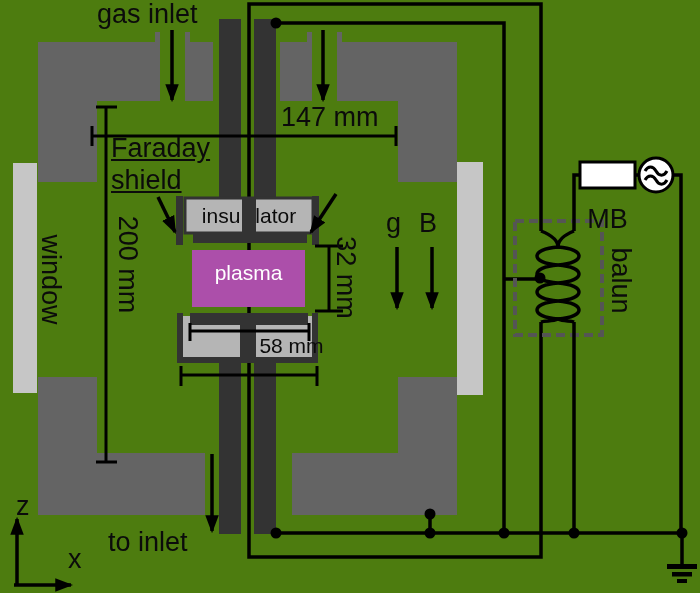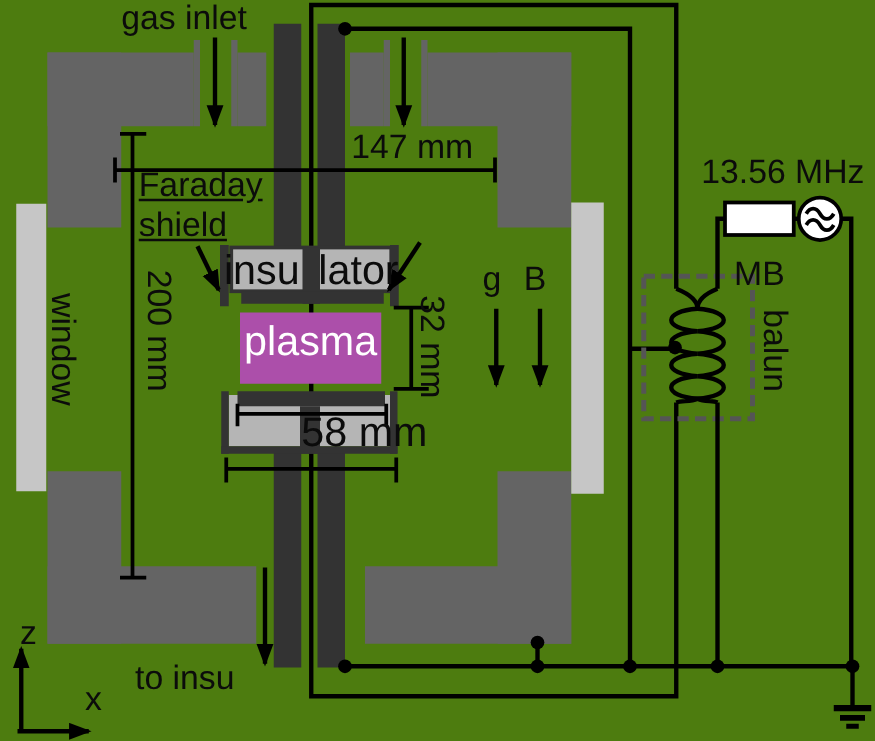--- a/index.html
+++ b/index.html
@@ -11,21 +11,21 @@
     --balun-box-dashed:#555555;
     --wire:#000000;
   }
   html,body{margin:0;padding:0;background:#fff;}
   #stage{position:relative;width:700px;height:593px;background:#4d7c0f;overflow:hidden;
          font-family:"Liberation Sans","DejaVu Sans",sans-serif;color:#0b0b0b;}
   #stage svg{position:absolute;left:0;top:0;}
   .lbl{position:absolute;font-size:27px;line-height:1.18;white-space:nowrap;}
   .wraplbl{position:absolute;font-size:27px;line-height:1.18;white-space:normal;}
   .vlabel{position:absolute;font-size:27px;line-height:1;text-align:center;transform:rotate(90deg);}
-  .boxcenter{position:absolute;display:flex;align-items:center;justify-content:center;font-size:33px;}
+  .boxcenter{position:absolute;display:flex;align-items:center;justify-content:center;font-size:21px;}
   .white{color:#fff;}
   .gray{fill:var(--chamber-wall);}
   .glass{fill:var(--window-glass);}
   .dark{fill:var(--electrode-dark);}
   .ins{fill:var(--insulator-fill);}
   .insb{fill:var(--insulator-fill);stroke:var(--electrode-dark);stroke-width:3;}
   .wire{stroke:var(--wire);stroke-width:3.5;fill:none;}
   .dim{stroke:#000;stroke-width:3;fill:none;}
   .dot{fill:#000;}
   .dashedbox{fill:none;stroke:var(--balun-box-dashed);stroke-width:4;stroke-dasharray:9 5;}
@@ -160,22 +160,21 @@
 
 <div class="vlabel" style="left:-2px;top:266px;width:104px;">window</div>
 <div class="vlabel" style="left:75px;top:251px;width:104px;">200 mm</div>
 <div class="vlabel" style="left:293px;top:264px;width:104px;">32 mm</div>
 <div class="vlabel" style="left:568px;top:267px;width:104px;">balun</div>
 
 <div class="boxcenter" style="left:183px;top:334px;width:129px;height:24px;margin-left:44px;">
   <span>58 mm</span>
 </div>
 
-<div class="lbl" style="left:108px;top:527px;">to insu</div>
-<div class="lbl" style="left:561px;top:122px;">13.56 MHz</div>
+<div class="lbl" style="left:108px;top:527px;">to inlet</div>
 
 <div class="boxcenter" style="left:580px;top:162px;width:55px;height:26px;font-size:27px;margin-top:44px;">
   <span>MB</span>
 </div>
 
 <div class="lbl" style="left:16px;top:491px;">z</div>
 <div class="lbl" style="left:68px;top:544px;">x</div>
 
 </div>
 

